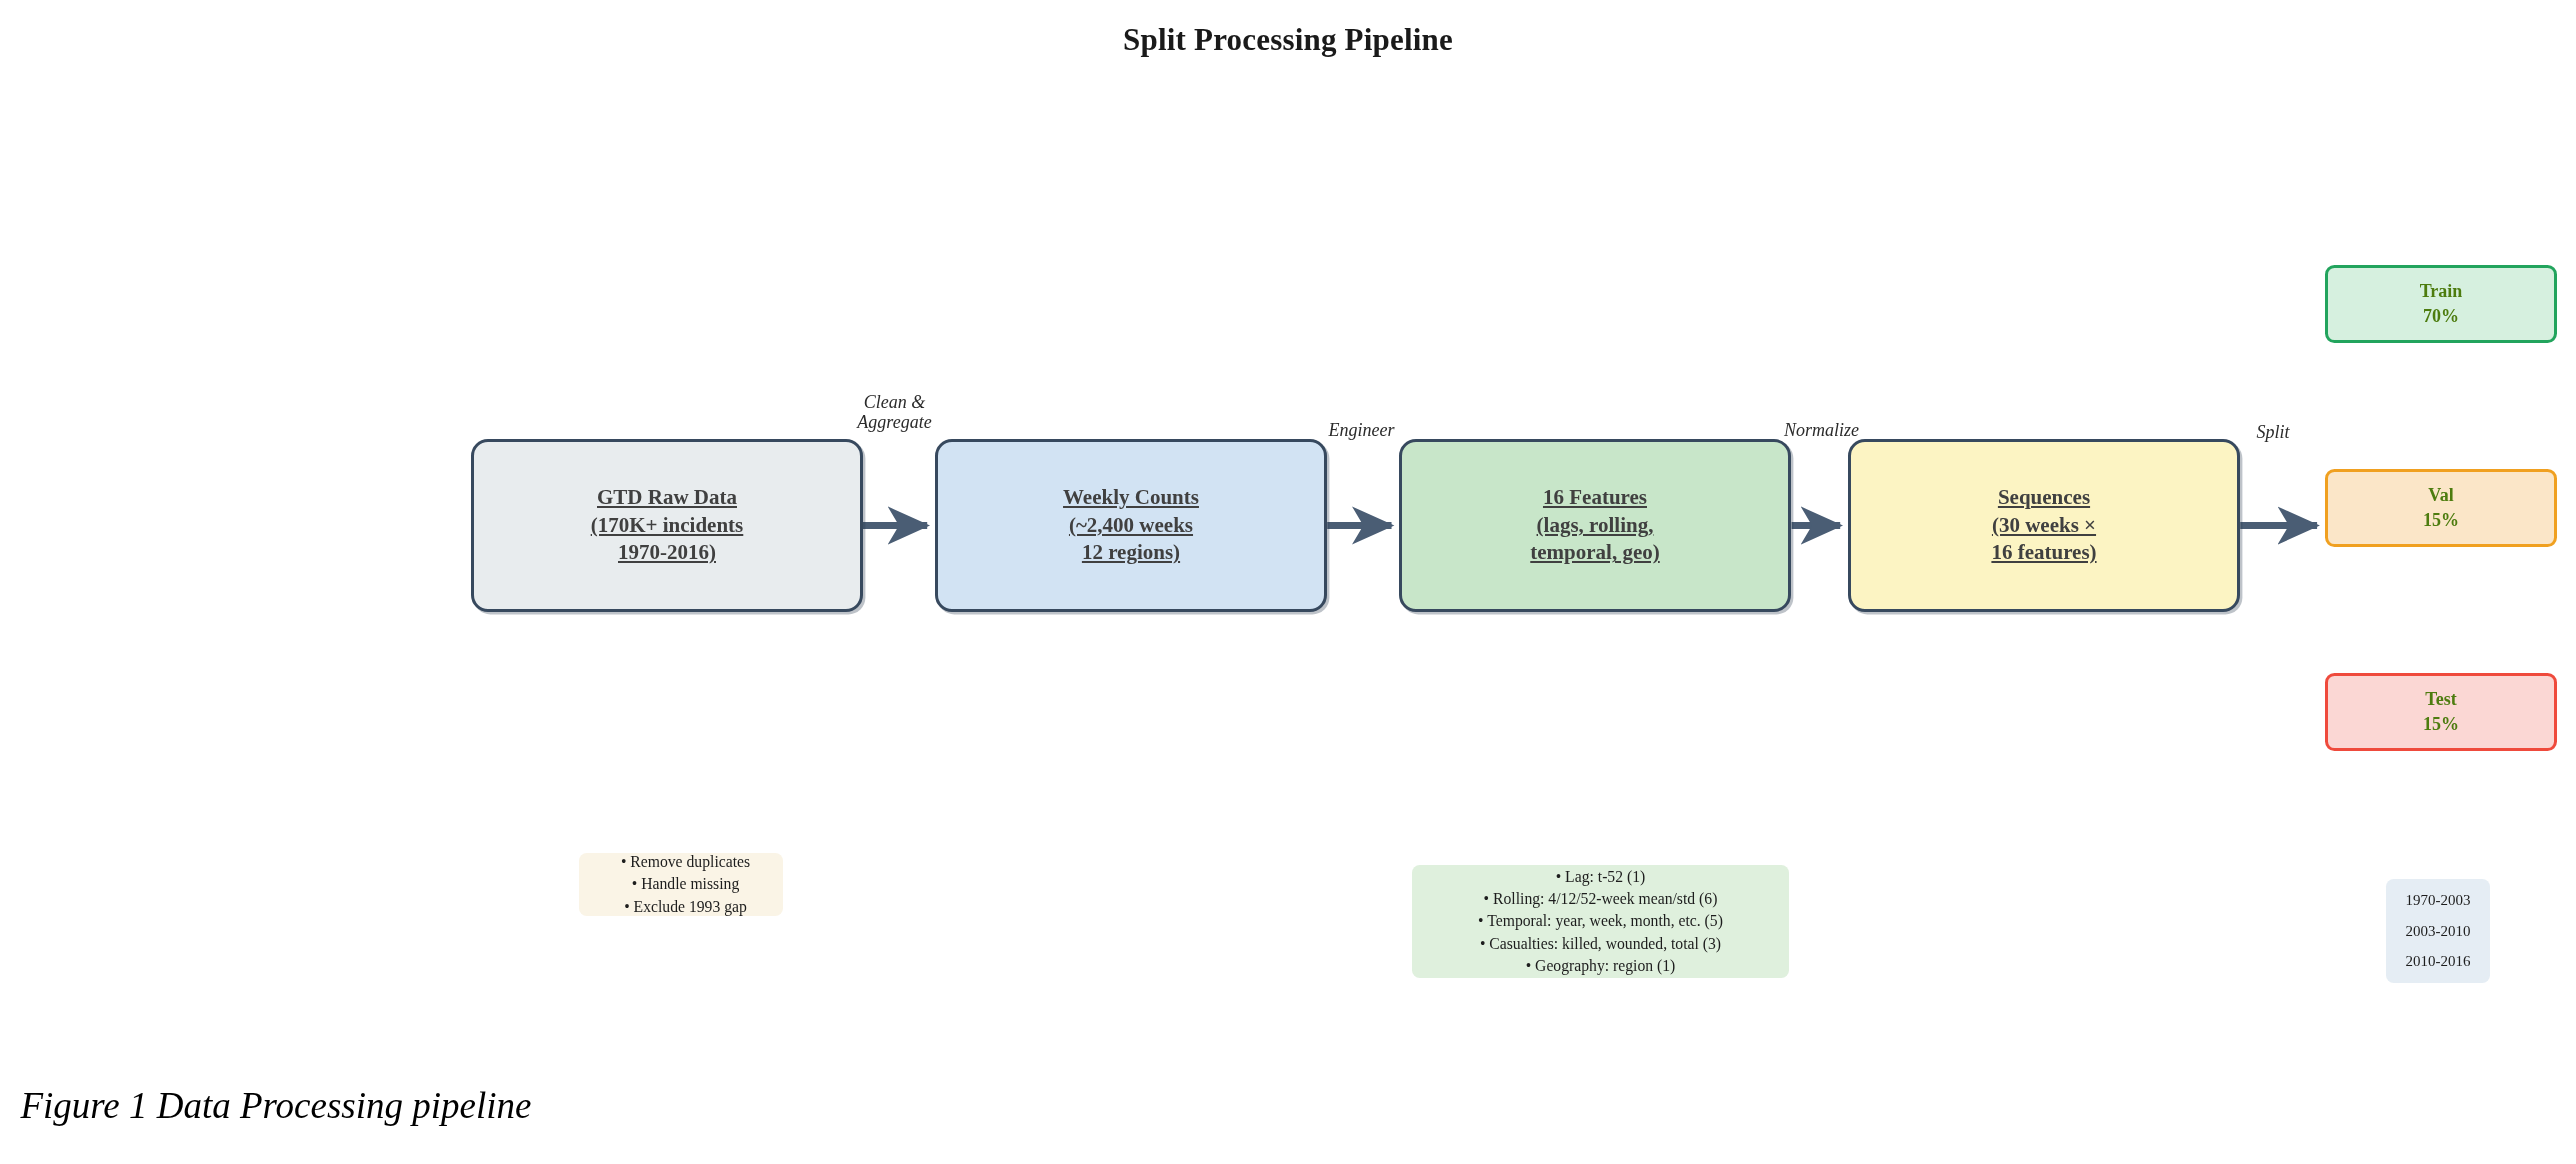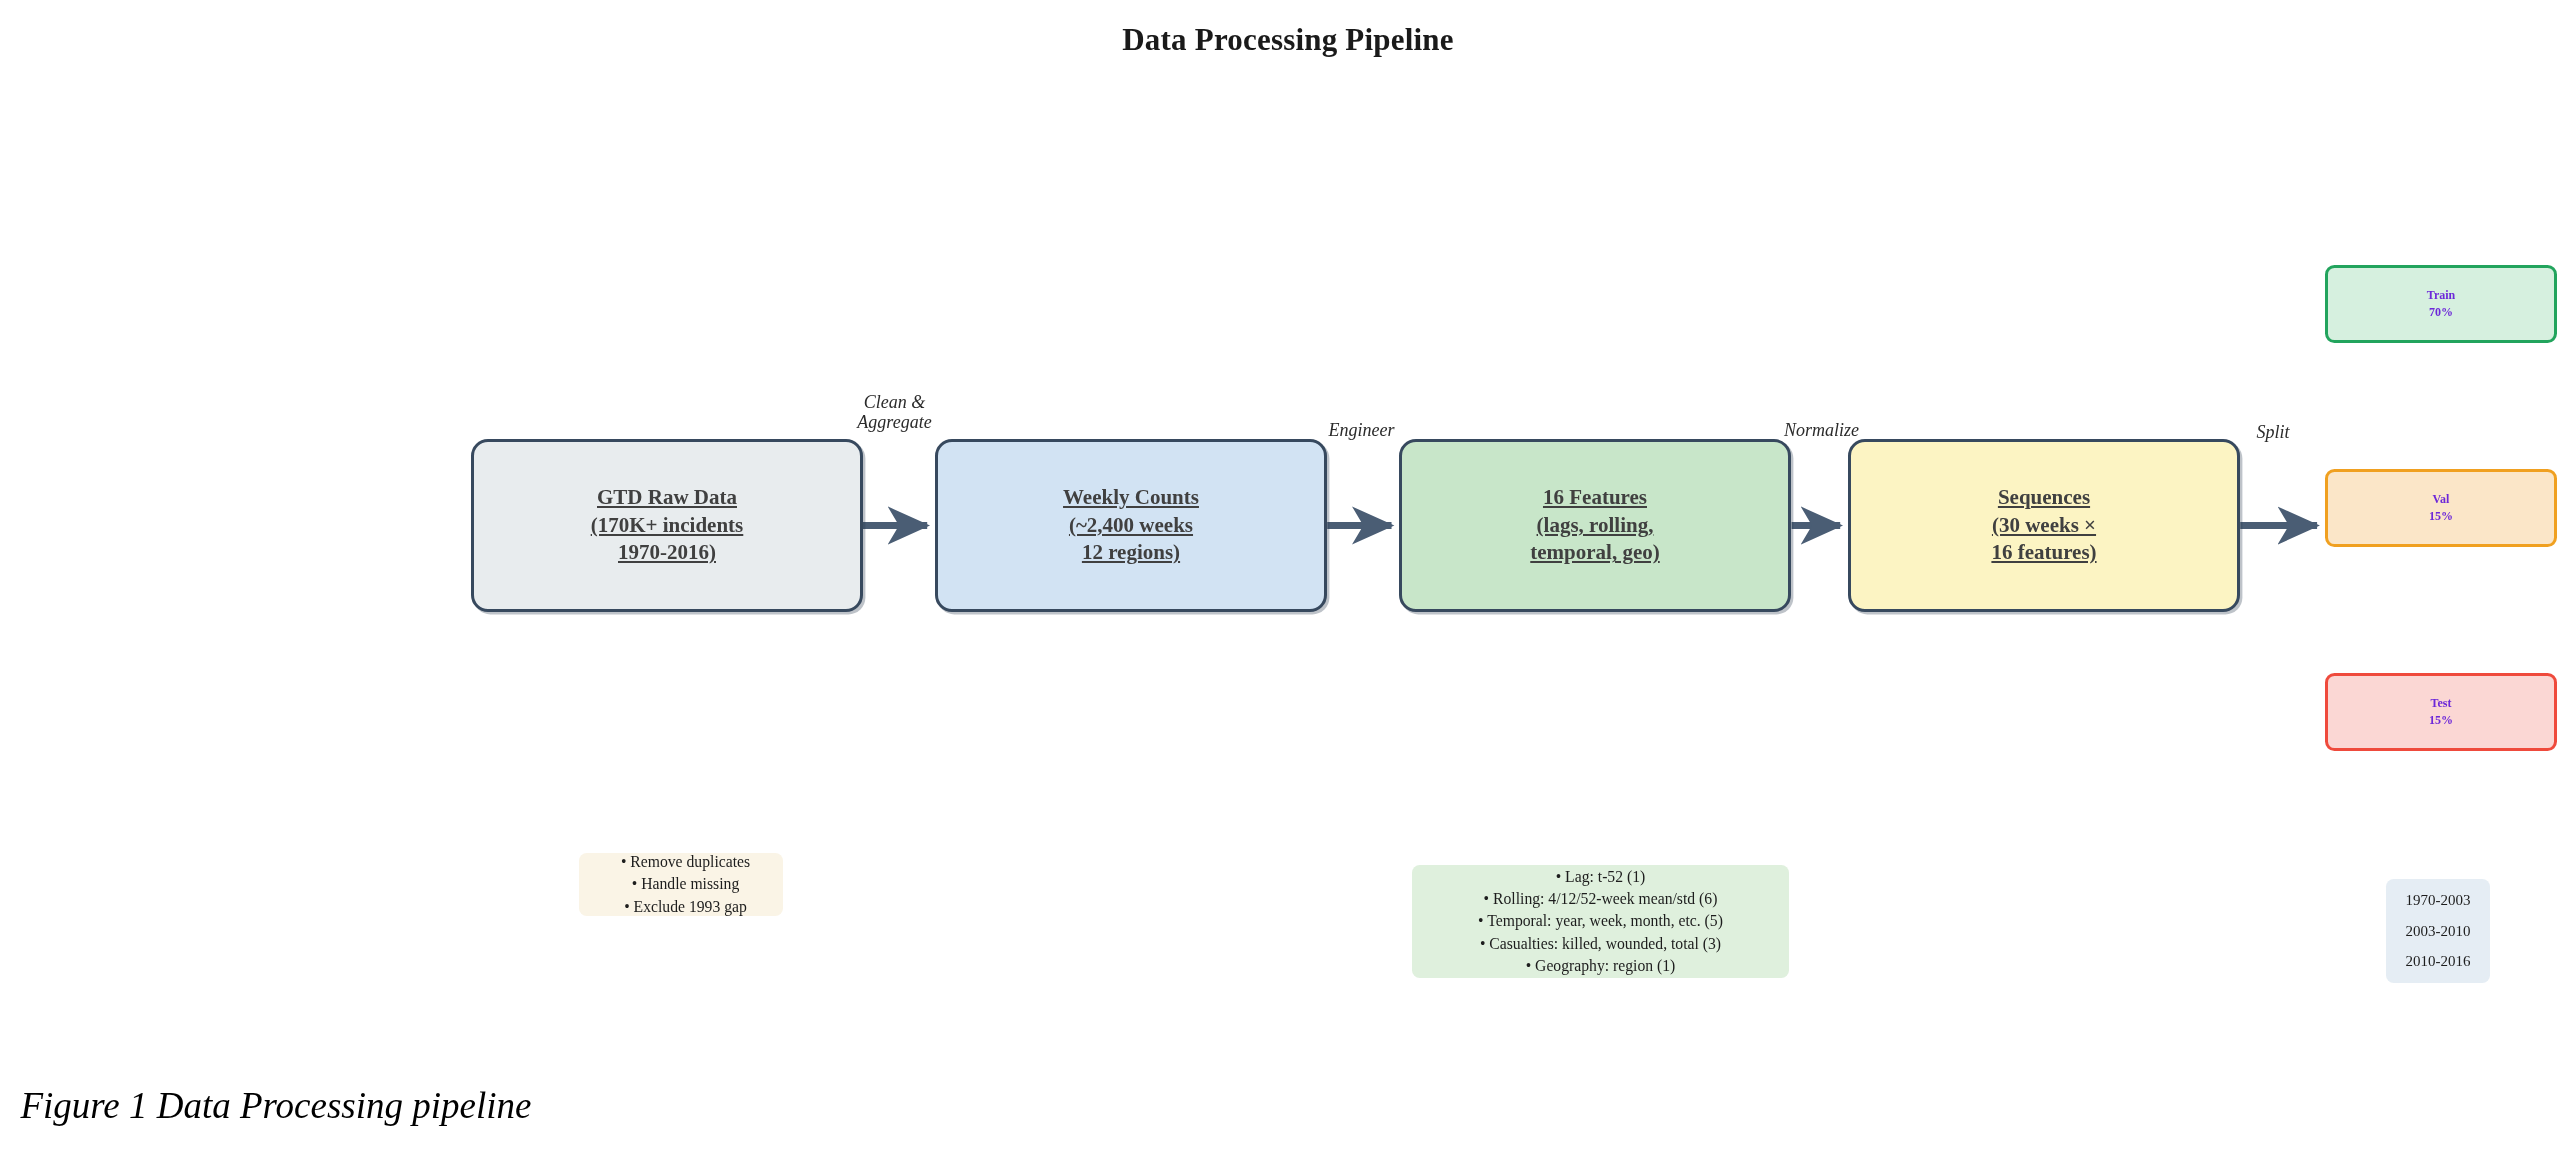--- a/index.html
+++ b/index.html
@@ -66,24 +66,24 @@
     box-sizing: border-box;
     border-width: 3.9px;
     border-style: solid;
     border-radius: 9.4px;
     display: flex;
     align-items: center;
     justify-content: center;
   }
   .split-box .split-label {
     text-align: center;
-    font-size: 12px;
+    font-size: 18px;
     font-weight: bold;
     line-height: 1.38;
-    color: #6d28d9;
+    color: #4d7c0f;
     white-space: pre-line;
   }
   .split-train { left: 2325px; top: 265px; width: 232px; height: 78px; background: #d6f0df; border-color: #22a45d; }
   .split-val   { left: 2325px; top: 469px; width: 232px; height: 78px; background: #fbe6c8; border-color: #f0a020; }
   .split-test  { left: 2325px; top: 673px; width: 232px; height: 78px; background: #fbd7d4; border-color: #ef4a3c; }
 
   
   .edge-label {
     position: absolute;
     font-style: italic;
@@ -136,21 +136,21 @@
     width: 2576px;
     height: 1164px;
     pointer-events: none;
   }
 </style>
 </head>
 <body>
 
 <div id="figure-canvas">
 
-  <div class="title">Data Processing Pipeline</div>
+  <div class="title">Split Processing Pipeline</div>
 
   <svg class="arrows" viewBox="0 0 3284 1484">
     <defs>
       <marker id="ah" markerWidth="7" markerHeight="7" refX="5.6" refY="3" orient="auto" markerUnits="strokeWidth">
         <path d="M0,0.3 L6,3 L0,5.7 L1.6,3 Z" fill="#4a5d74"></path>
       </marker>
     </defs>
     <line x1="1100" y1="670" x2="1182" y2="670" stroke="#4a5d74" stroke-width="9" marker-end="url(#ah)"></line>
     <line x1="1692" y1="670" x2="1774" y2="670" stroke="#4a5d74" stroke-width="9" marker-end="url(#ah)"></line>
     <line x1="2284" y1="670" x2="2346" y2="670" stroke="#4a5d74" stroke-width="9" marker-end="url(#ah)"></line>

